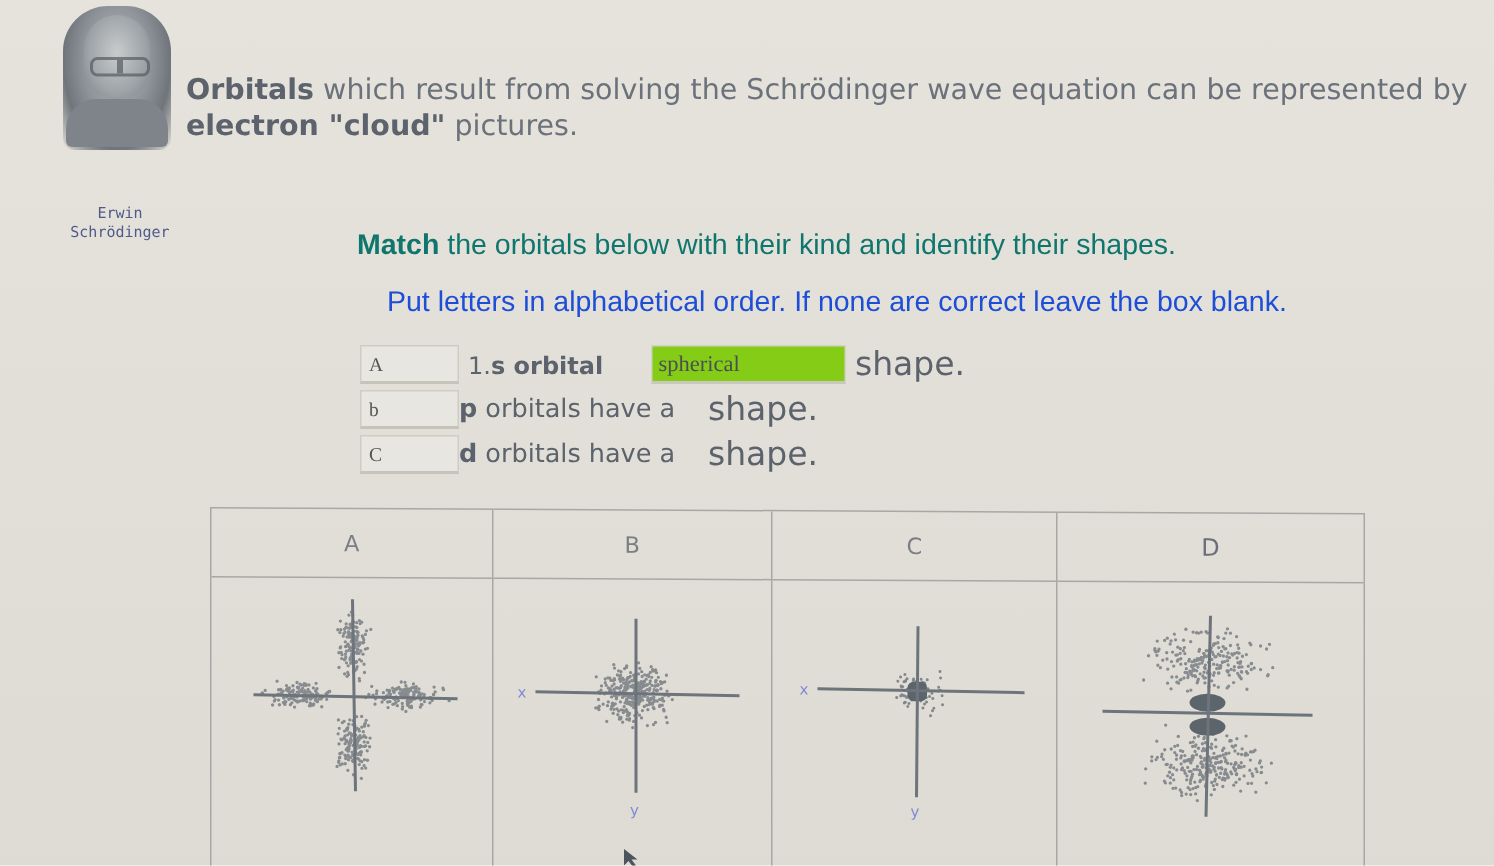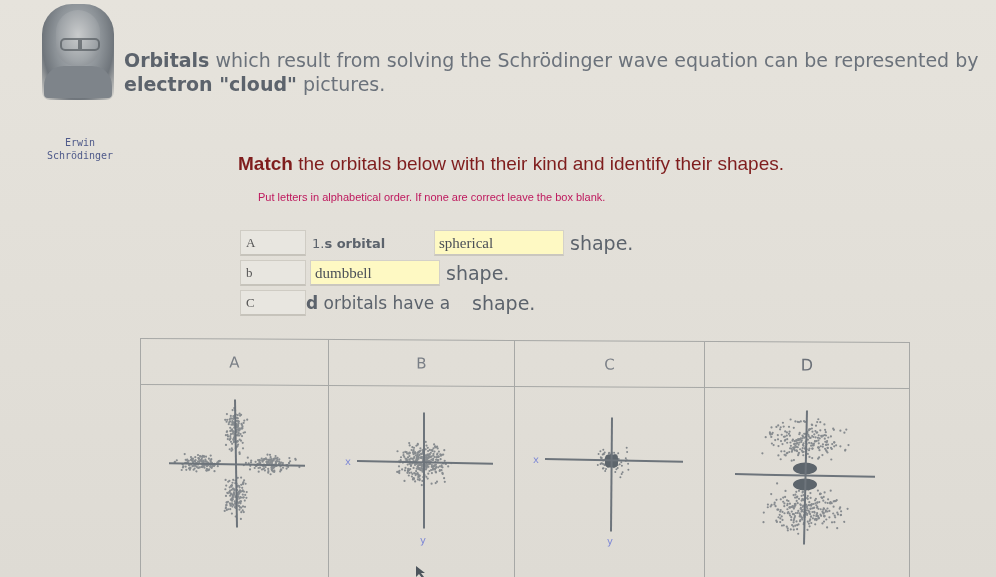--- a/index.html
+++ b/index.html
@@ -31,43 +31,43 @@
       position: absolute; left: 40px; top: 108px; width: 80px; text-align: center;
       font-family: "DejaVu Sans Mono", monospace; font-size: 10px; line-height: 13px; color: #4f5a8a; margin-top: 28px;
     }
     .intro {
       position: absolute; left: 124px; top: 48px; width: 860px;
       font-size: 19px; line-height: 24px; color: #6b727b;
     }
     .intro b { color: #5c636c; margin-top: 41px; }
     .match-title {
       position: absolute; left: 238px; top: 153px; font-family: "Liberation Sans", sans-serif;
-      font-size: 19px; color: #7f1d1d;
+      font-size: 19px; color: #0f766e;
     }
     .match-title b { font-weight: bold; }
     .instruction {
       position: absolute; left: 258px; top: 191px; font-family: "Liberation Sans", sans-serif;
-      font-size: 11px; color: #be185d;
+      font-size: 19px; color: #1d4ed8;
     }
     .row { position: absolute; left: 240px; height: 30px; display: flex; align-items: center; }
     .letter-box {
       width: 66px; height: 26px; box-sizing: border-box; padding-left: 5px;
       border: 1px solid #cfccc4; border-bottom: 2px solid #c6c3bb; background: #e8e6e0;
       font-family: "Liberation Serif", serif; font-size: 13px; line-height: 24px; color: #555;
     }
-    .orbital-name { margin-left: 6px; width: 118px; font-family: "DejaVu Sans", sans-serif; font-size: 13px; color: #5c636c; }
+    .orbital-name { margin-left: 6px; width: 118px; font-family: "DejaVu Sans", sans-serif; font-size: 16px; color: #5c636c; }
     .orbital-name b { font-weight: bold; }
     .desc { width: 160px; font-family: "DejaVu Sans", sans-serif; font-size: 17px; color: #5c636c; white-space: nowrap; }
     .desc b { font-weight: bold; }
     .shape-box {
       margin-left: 4px; width: 130px; height: 26px; box-sizing: border-box; padding-left: 4px;
-      border: 1px solid #d4d1c9; border-bottom: 2px solid #cac7bf; background: #fef9c3;
+      border: 1px solid #d4d1c9; border-bottom: 2px solid #cac7bf; background: #84cc16;
       font-family: "Liberation Serif", serif; font-size: 15px; line-height: 24px; color: #4a4f57;
     }
-    .shape-word { margin-left: 6px; font-family: "DejaVu Sans", sans-serif; font-size: 19px; color: #5c636c; }
+    .shape-word { margin-left: 6px; font-family: "DejaVu Sans", sans-serif; font-size: 22px; color: #5c636c; }
     .grid {
       position: absolute; left: 140px; top: 340px; width: 768px; height: 240px;
       border: 1px solid #a7a8a6; display: grid;
       grid-template-columns: 188px 186px 190px 204px;
       grid-template-rows: 46px 194px;
       transform: skewY(0.3deg);
     }
     .cell { border-right: 1px solid #a7a8a6; border-bottom: 1px solid #a7a8a6; position: relative; }
     .cell:nth-child(4), .cell:nth-child(8) { border-right: none; }
     .head-cell { display: flex; align-items: center; justify-content: center; font-family: "DejaVu Sans", sans-serif; font-size: 15px; color: #7a7f86; }
@@ -100,21 +100,21 @@
 
 <div class="row" style="top:228px">
   <div class="letter-box">A</div>
   <div class="orbital-name"><span>1.</span><b>s</b><b> orbital</b></div>
   <div class="shape-box">spherical</div>
   <div class="shape-word">shape.</div>
 </div>
 
 <div class="row" style="top:258px">
   <div class="letter-box">b</div>
-  <div class="shape-box">dumbbell</div>
+  <div class="desc"><b>p</b><span> orbitals have a</span></div>
   <div class="shape-word">shape.</div>
 </div>
 
 <div class="row" style="top:288px">
   <div class="letter-box">C</div>
   <div class="desc"><b>d</b><span> orbitals have a</span></div>
   <div class="shape-word">shape.</div>
 </div>
 
 <div class="grid">

